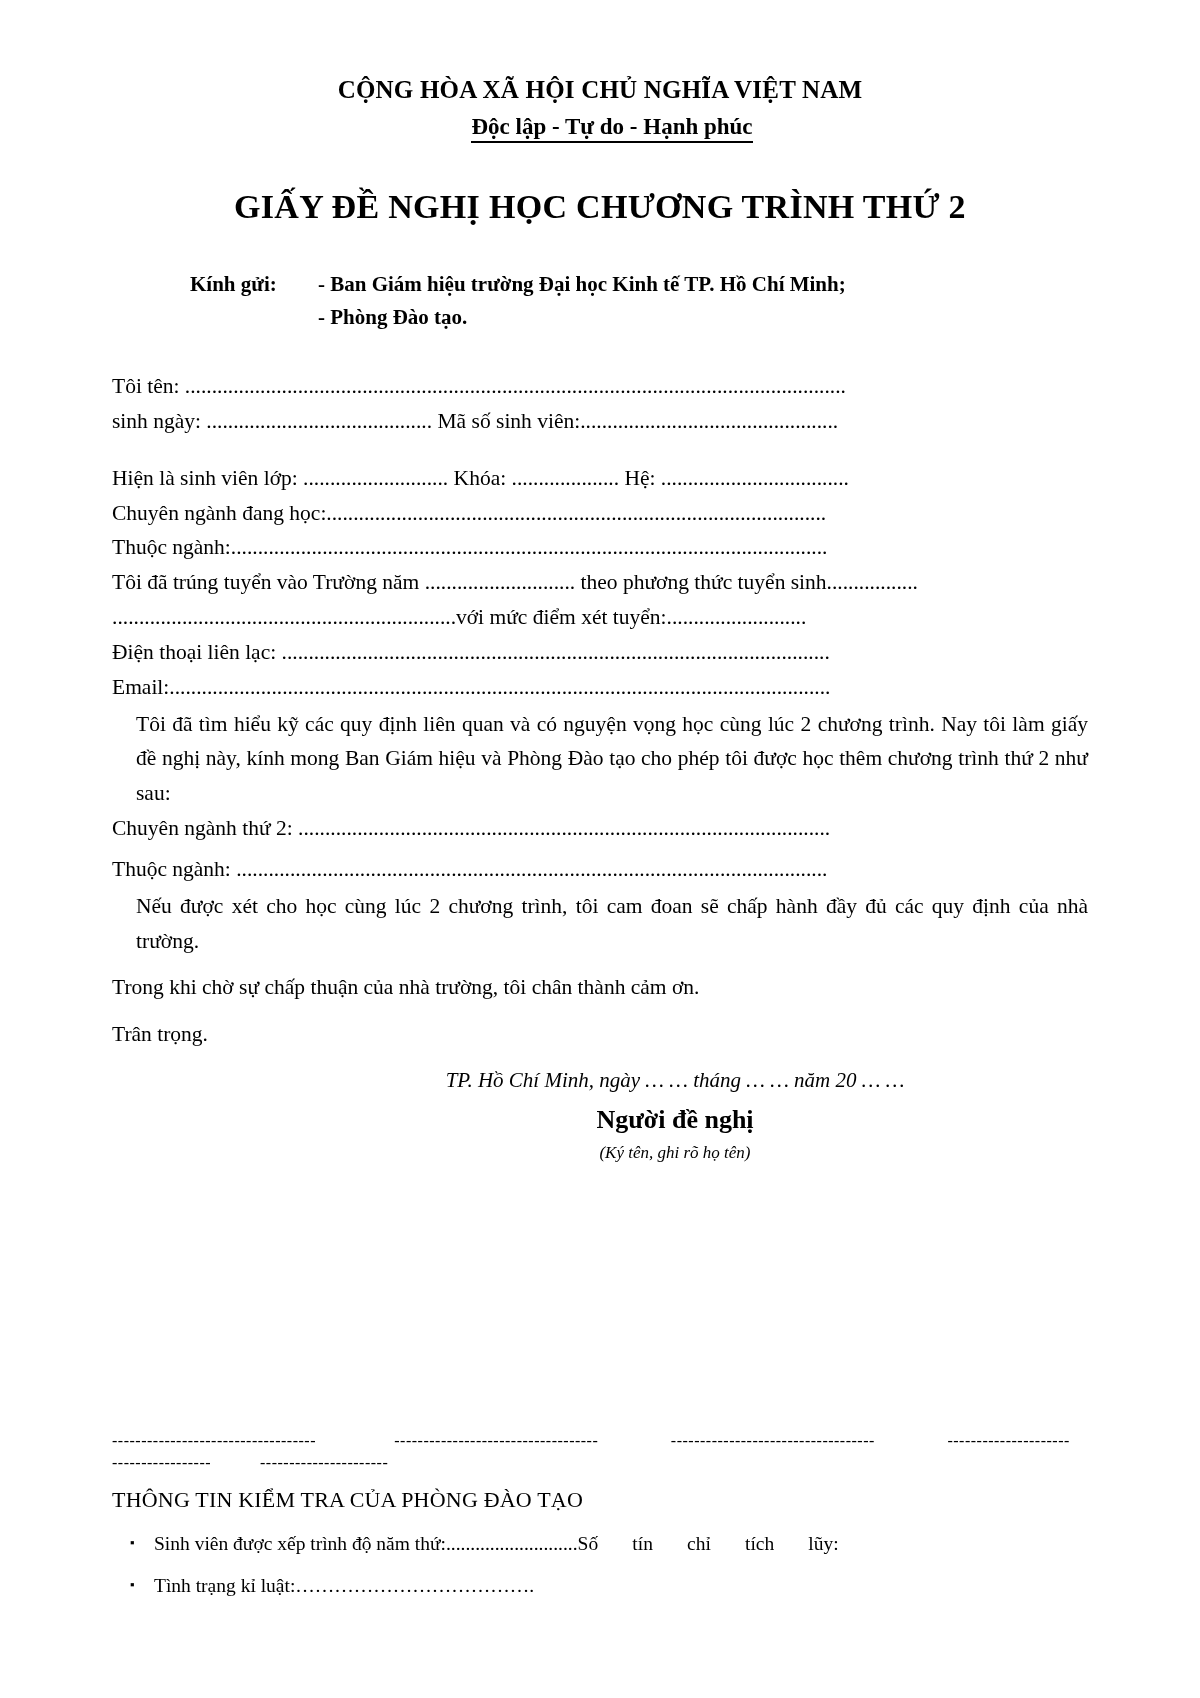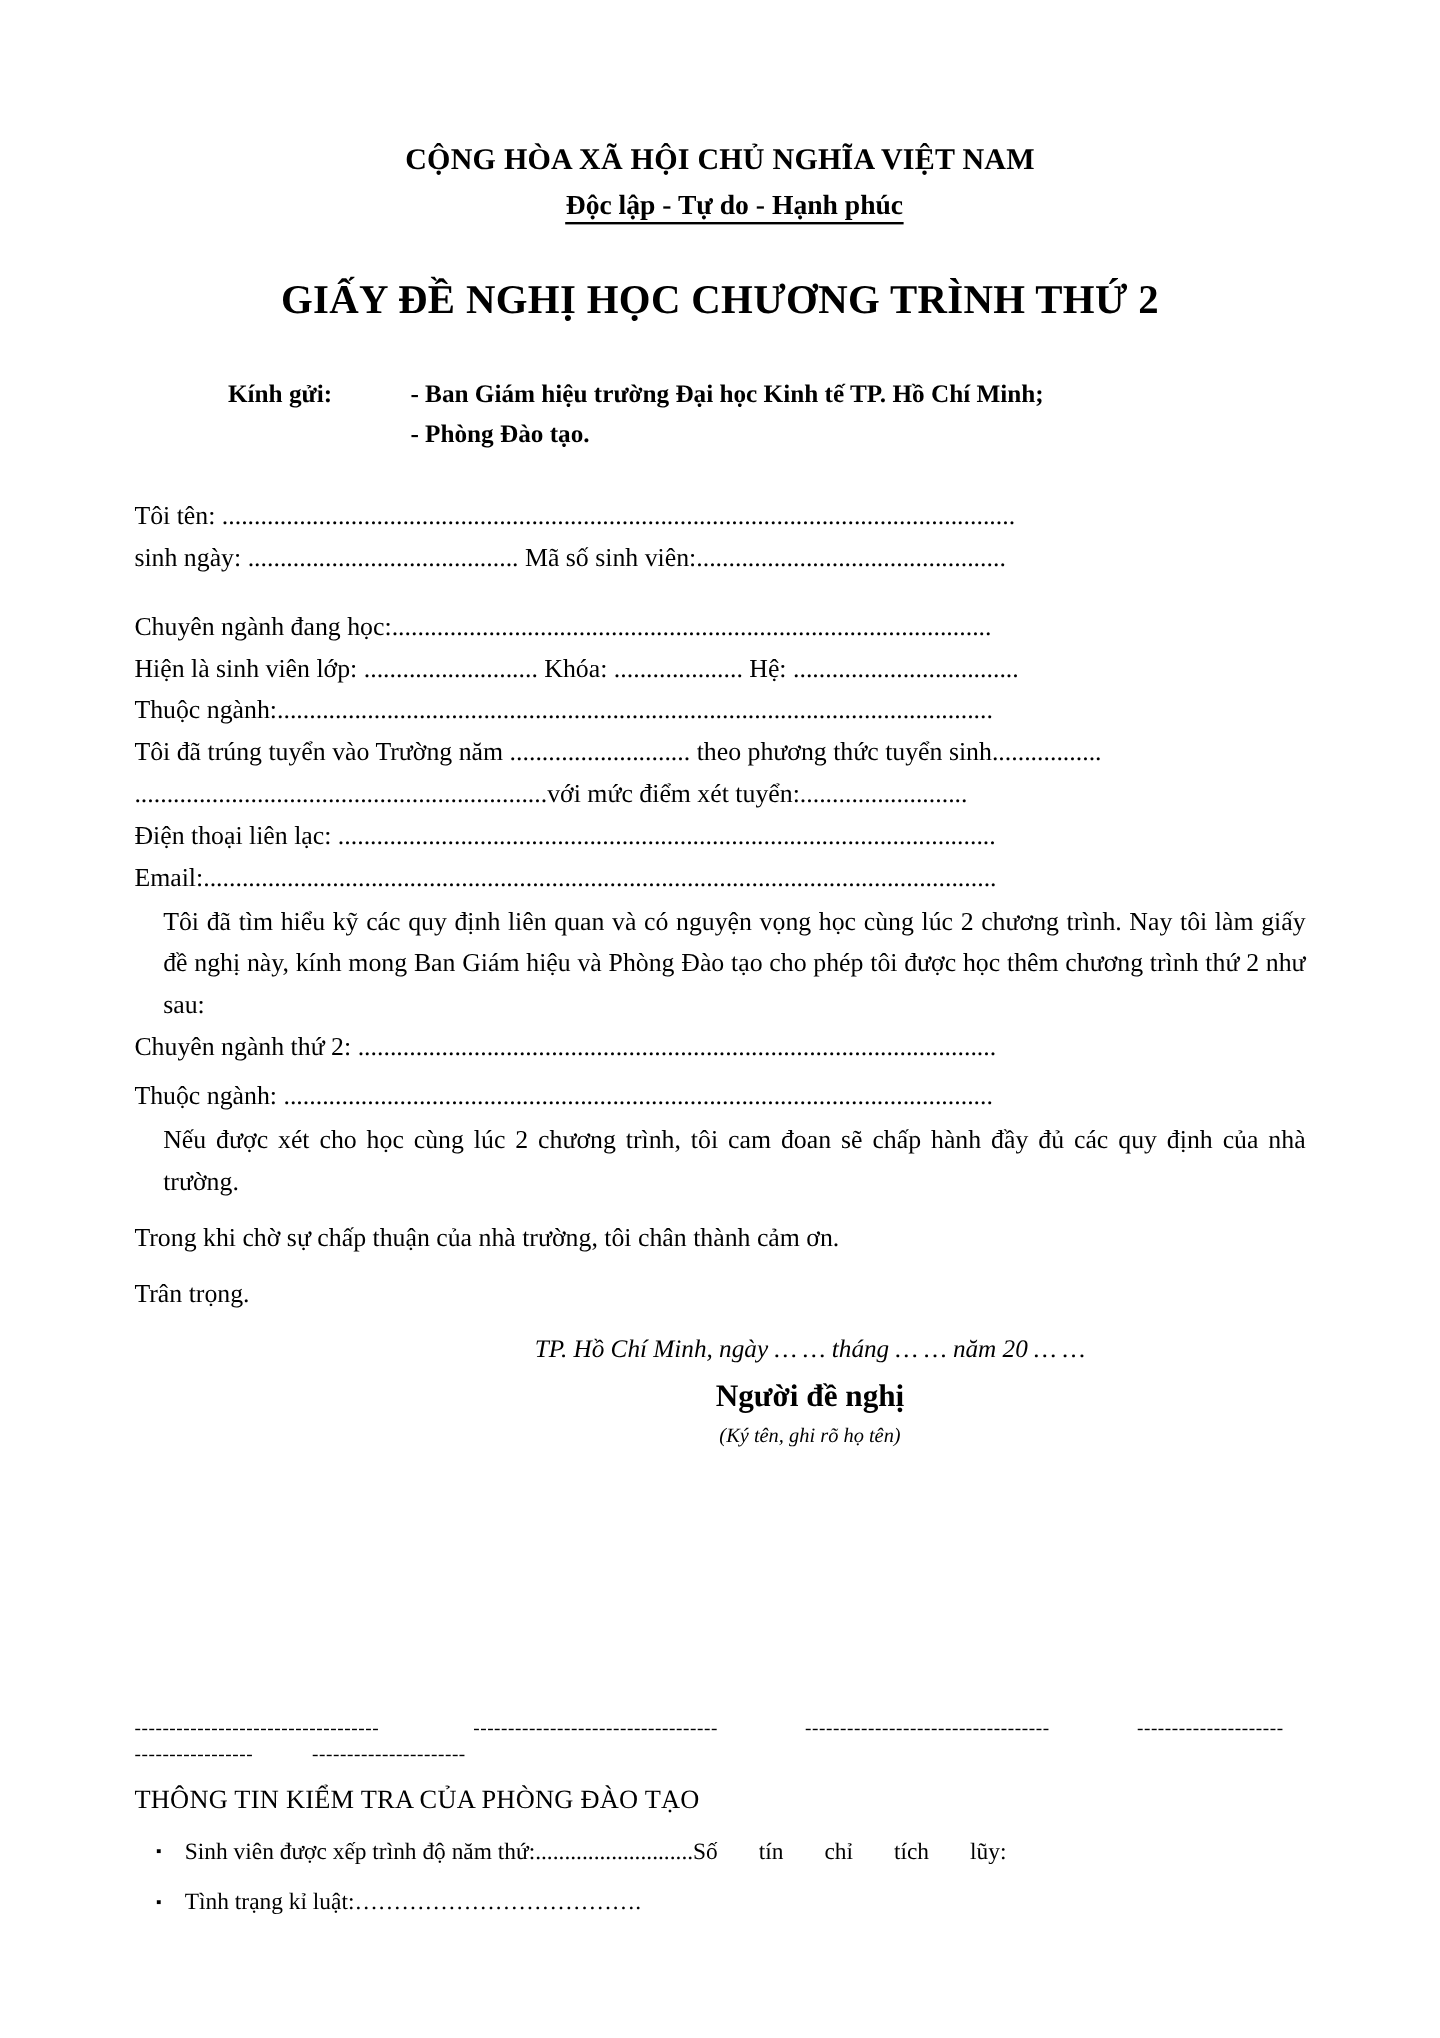--- a/index.html
+++ b/index.html
@@ -12,21 +12,21 @@
     height: 1698px;
     font-family: "Liberation Serif", "DejaVu Serif", serif;
     color: #000000;
     position: relative;
     overflow: hidden;
   }
   .page {
     width: 1200px;
     height: 1284px;
     box-sizing: border-box;
-    padding: 118px 112px 0 112px;
+    padding: 74px 112px 0 112px;
     position: relative;
   }
 
   
   .nation {
     text-align: center;
     font-weight: bold;
     font-size: 25px;
     letter-spacing: 0.2px;
     line-height: 1.28;
@@ -55,21 +55,20 @@
   .recipient-block {
     margin-top: 42px;
     padding-left: 78px;
     font-weight: bold;
     font-size: 21px;
     line-height: 1.55;
   }
   .recipient-row {
     display: flex;
     align-items: center;
-    gap: 24px;
   }
   .recipient-label {
     width: 128px;
     flex: 0 0 128px;
   }
   .recipient-dash {
     flex: 0 0 auto;
   }
   .recipient-row.second .recipient-label {
     width: 128px;
@@ -191,22 +190,22 @@
       <div class="recipient-dash">- Phòng Đào tạo.</div>
     </div>
   </div>
 
   <div class="body-block">
     <div class="line">Tôi tên: ...........................................................................................................................</div>
     <div class="line">sinh ngày: .......................................... Mã số sinh viên:................................................</div>
 
     <div class="gap-md"></div>
 
+    <div class="line">Hiện là sinh viên lớp: ........................... Khóa: .................... Hệ: ...................................</div>
     <div class="line">Chuyên ngành đang học:.............................................................................................</div>
-    <div class="line">Hiện là sinh viên lớp: ........................... Khóa: .................... Hệ: ...................................</div>
     <div class="line">Thuộc ngành:...............................................................................................................</div>
     <div class="line">Tôi đã trúng tuyển vào Trường năm ............................ theo phương thức tuyển sinh.................</div>
     <div class="line">................................................................với mức điểm xét tuyển:..........................</div>
     <div class="line">Điện thoại liên lạc: ......................................................................................................</div>
     <div class="line">Email:...........................................................................................................................</div>
 
     <div class="para">Tôi đã tìm hiểu kỹ các quy định liên quan và có nguyện vọng học cùng lúc 2 chương trình. Nay tôi làm giấy đề nghị này, kính mong Ban Giám hiệu và Phòng Đào tạo cho phép tôi được học thêm chương trình thứ 2 như sau:</div>
 
     <div class="line">Chuyên ngành thứ 2: ...................................................................................................</div>
     <div class="gap-sm"></div>

